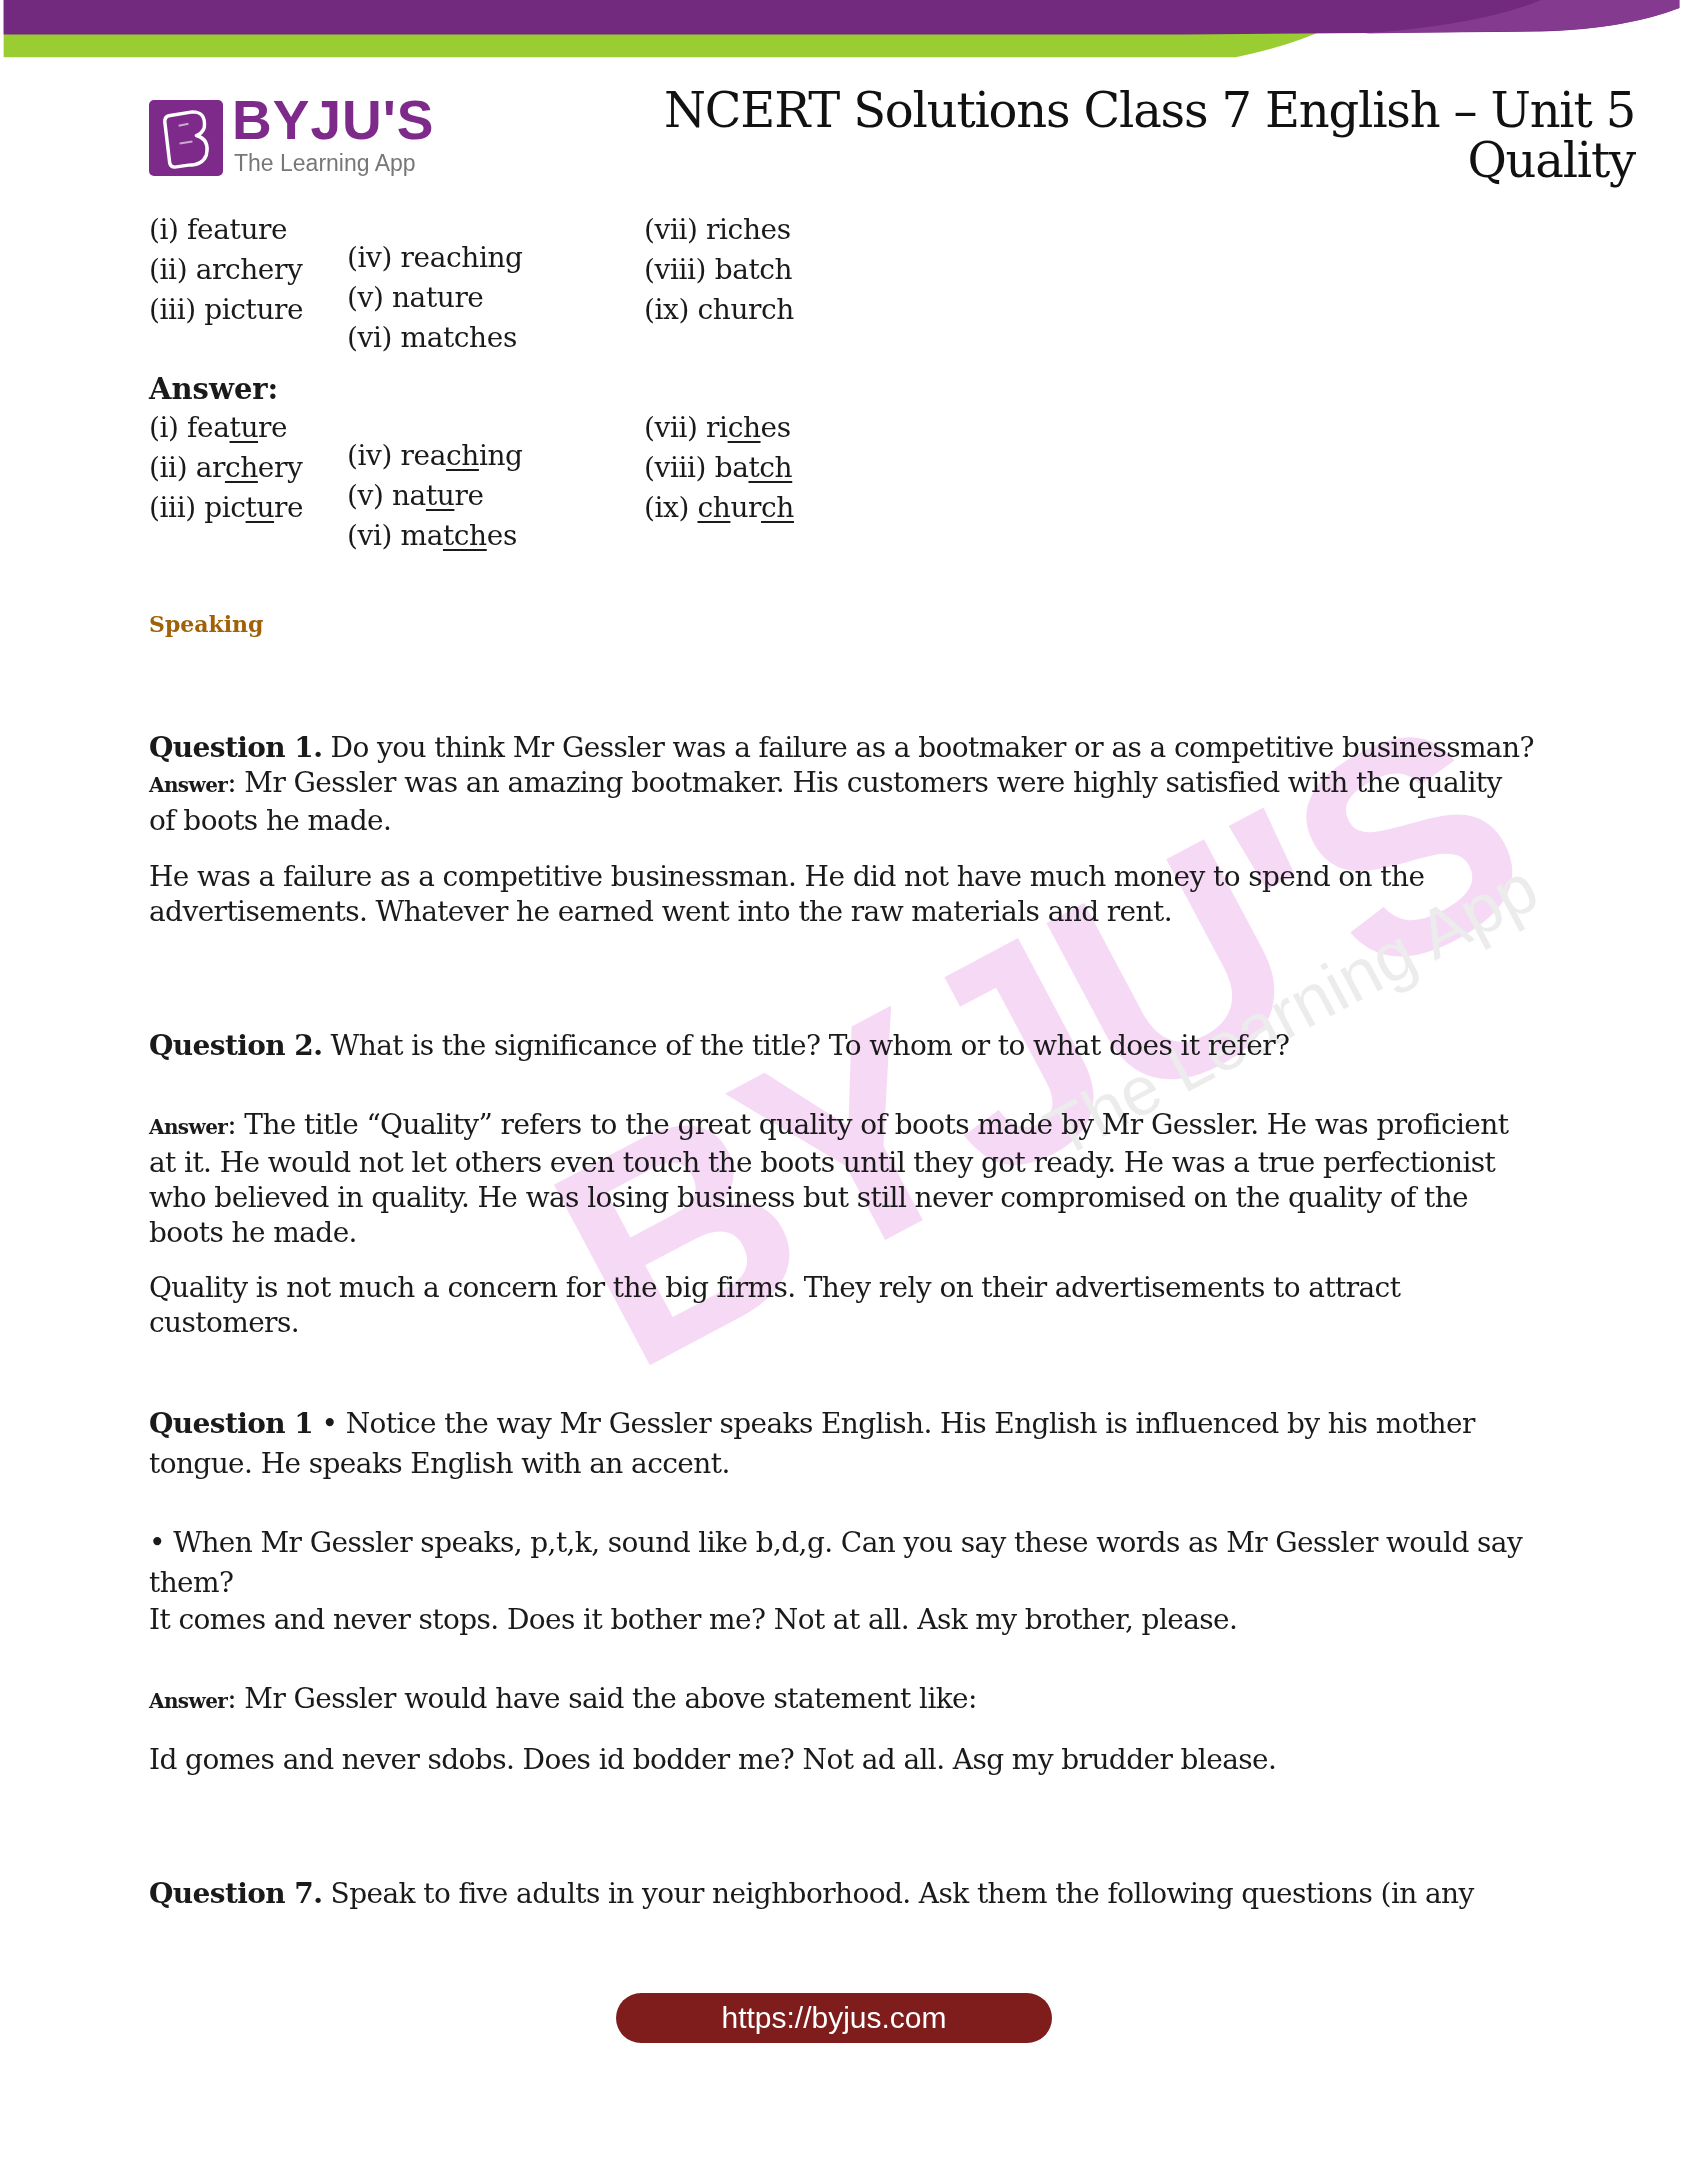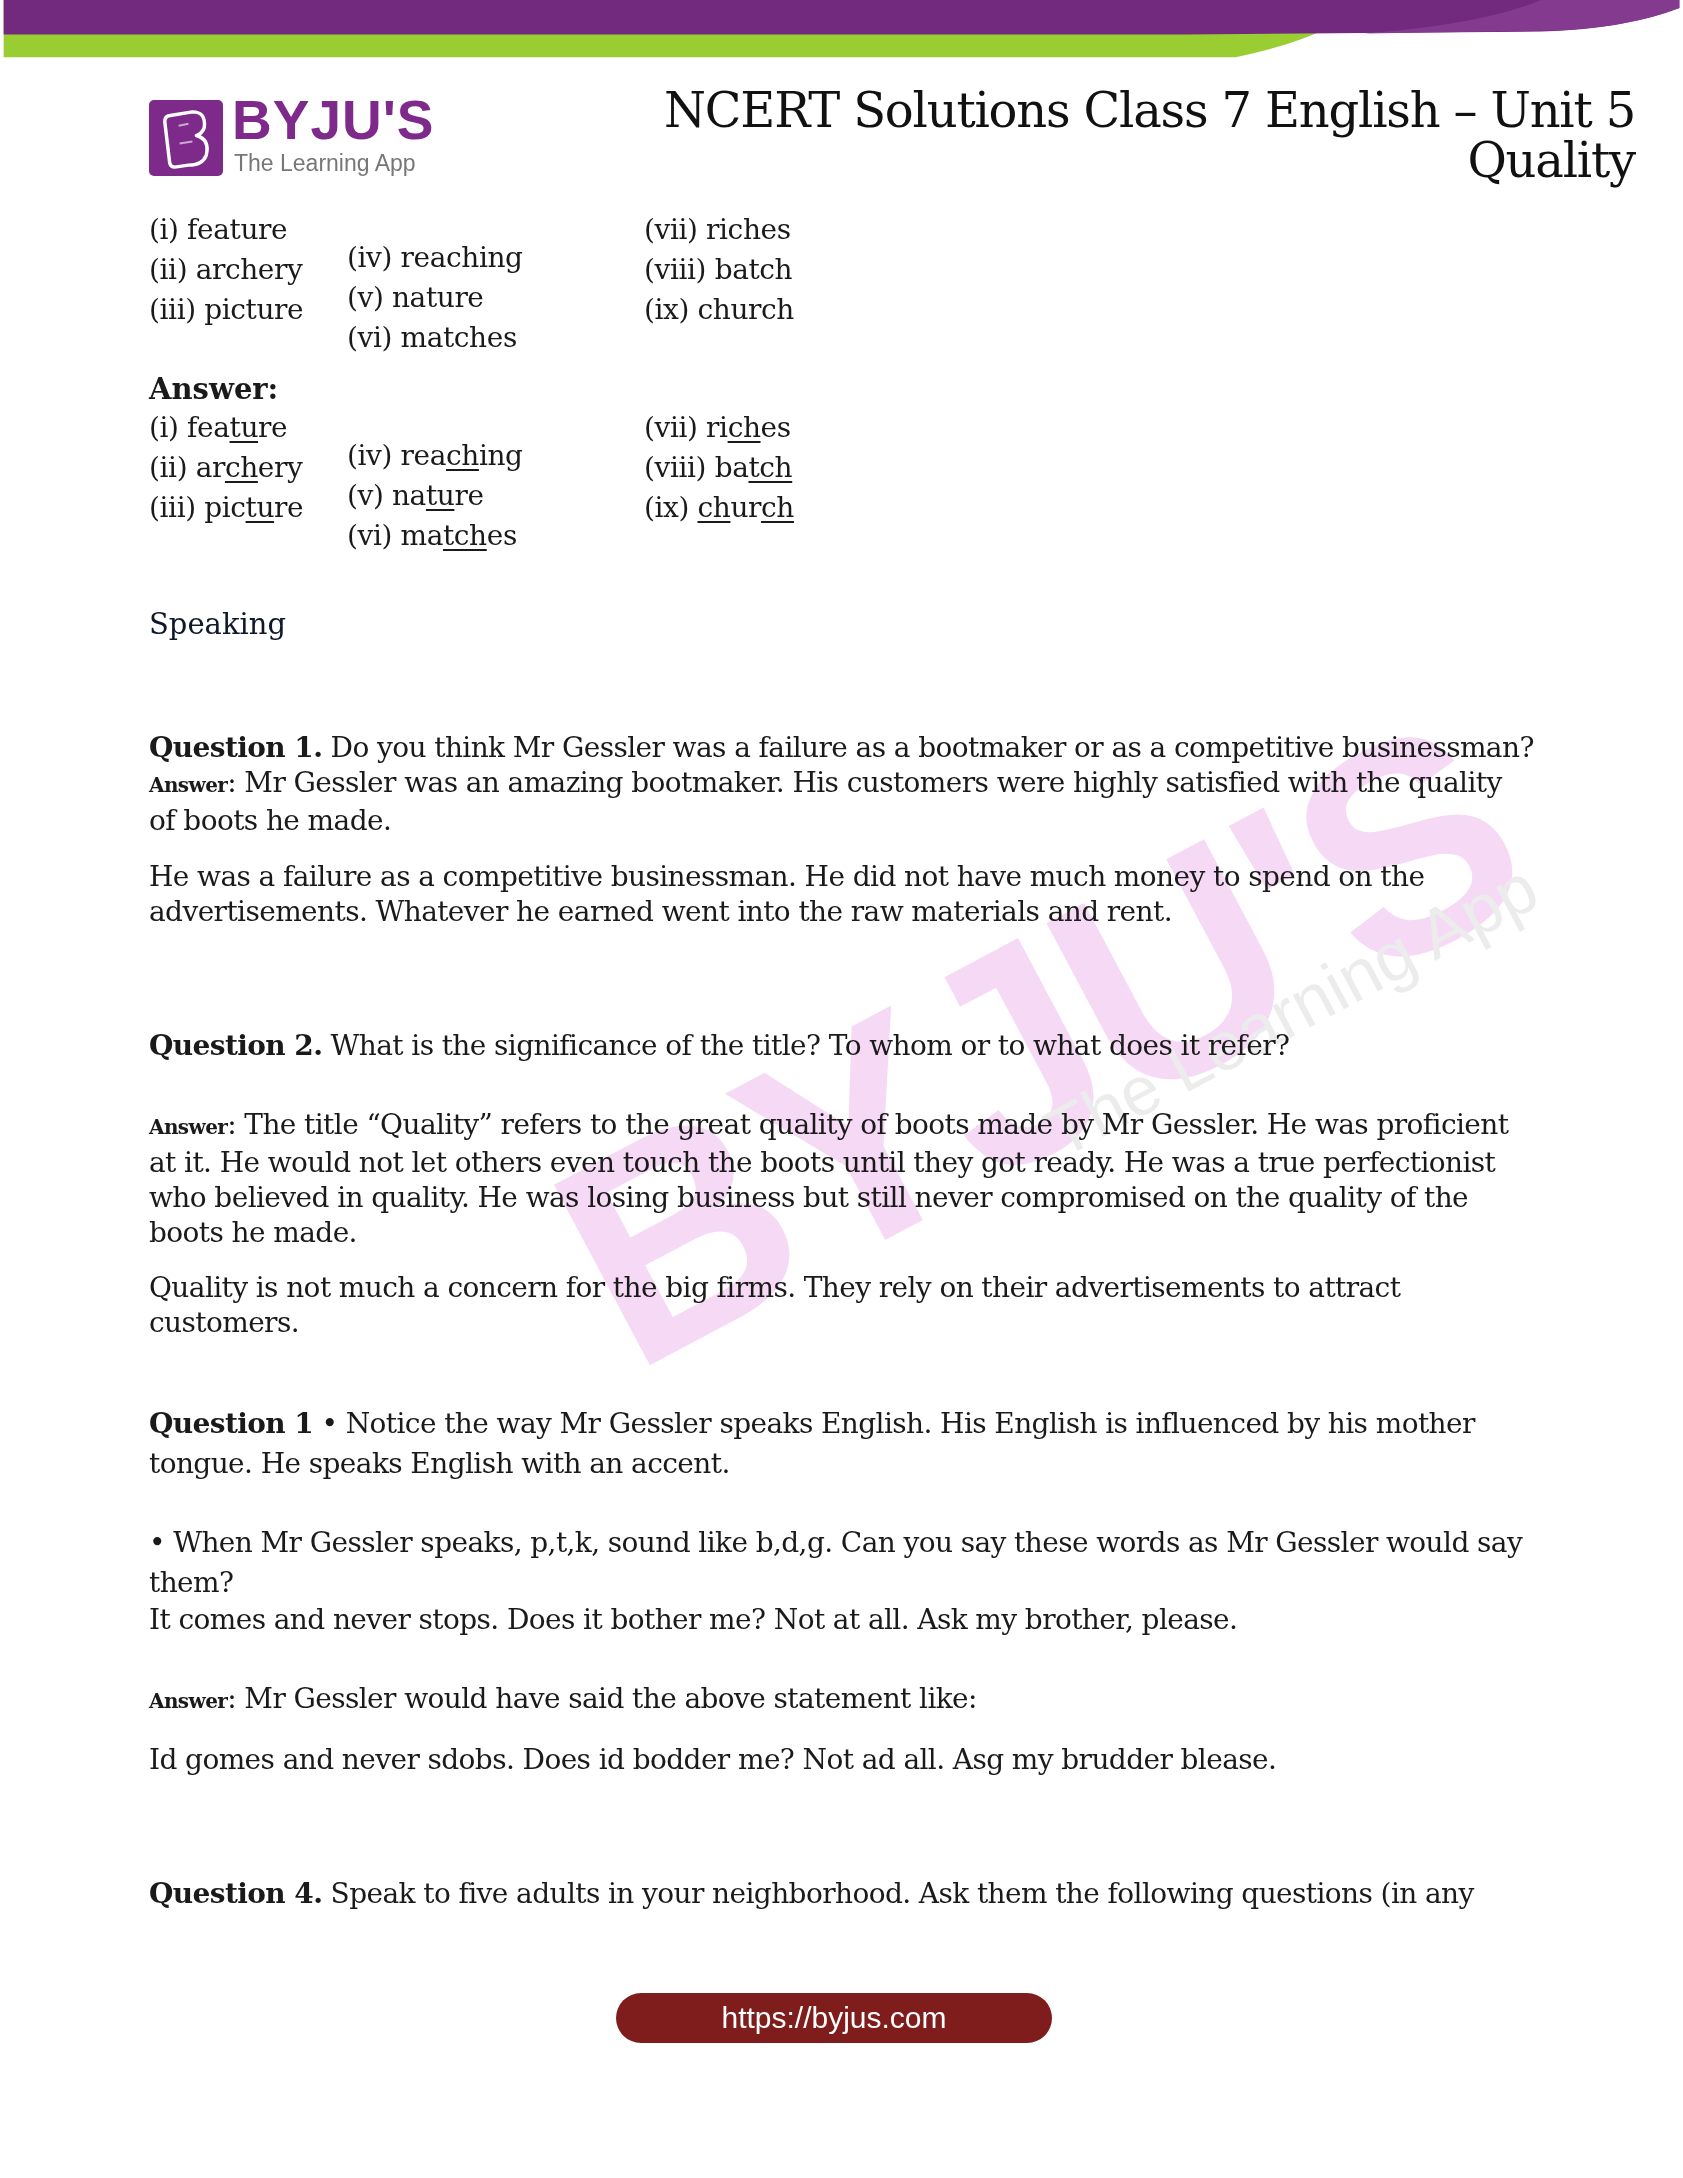--- a/index.html
+++ b/index.html
@@ -52,21 +52,21 @@
   .word-grid .c1 { position: absolute; left: 0; }
   .word-grid .c2 { position: absolute; left: 198px; margin-top: 28px; }
   .word-grid .c3 { position: absolute; left: 495px; }
   .u { text-decoration: underline; text-underline-offset: 4px; }
   .answer-label-plain {
     position: absolute; left: 149px; top: 369px;
     font-size: 29px; font-weight: bold; line-height: 40px;
   }
   .section-heading {
     position: absolute; left: 149px; top: 604px;
-    font-size: 29px; font-weight: normal; color: #0f172a; line-height: 40px;
+    font-size: 22px; font-weight: bold; color: #a16207; line-height: 40px;
   }
   .para {
     position: absolute; left: 149px; width: 1386px;
     font-size: 28px; line-height: 35px; letter-spacing: -0.6px;
   }
   .para b.q { font-weight: bold; }
   .para .ans { font-weight: bold; font-size: 20px; }
   .footer-pill {
     position: absolute; left: 616px; top: 1993px; width: 436px; height: 50px;
     background: #7f1d1d; border-radius: 25px;
@@ -164,17 +164,17 @@
   <b class="q">Question 1</b><span> • Notice the way Mr Gessler speaks English. His English is influenced by his mother tongue. He speaks English with an accent.</span>
 </div>
 <div class="para" style="top:1523px; line-height:40px;">• When Mr Gessler speaks, p,t,k, sound like b,d,g. Can you say these words as Mr Gessler would say them?</div>
 <div class="para" style="top:1602px;">It comes and never stops. Does it bother me? Not at all. Ask my brother, please.</div>
 <div class="para" style="top:1681px;">
   <span class="ans">Answer</span><span>: Mr Gessler would have said the above statement like:</span>
 </div>
 <div class="para" style="top:1742px;">Id gomes and never sdobs. Does id bodder me? Not ad all. Asg my brudder blease.</div>
 
 <div class="para" style="top:1876px;">
-  <b class="q">Question 4.</b><span> Speak to five adults in your neighborhood. Ask them the following questions (in any</span>
+  <b class="q">Question 7.</b><span> Speak to five adults in your neighborhood. Ask them the following questions (in any</span>
 </div>
 
 <div class="footer-pill">https://byjus.com</div>
 
 
 </body></html>

